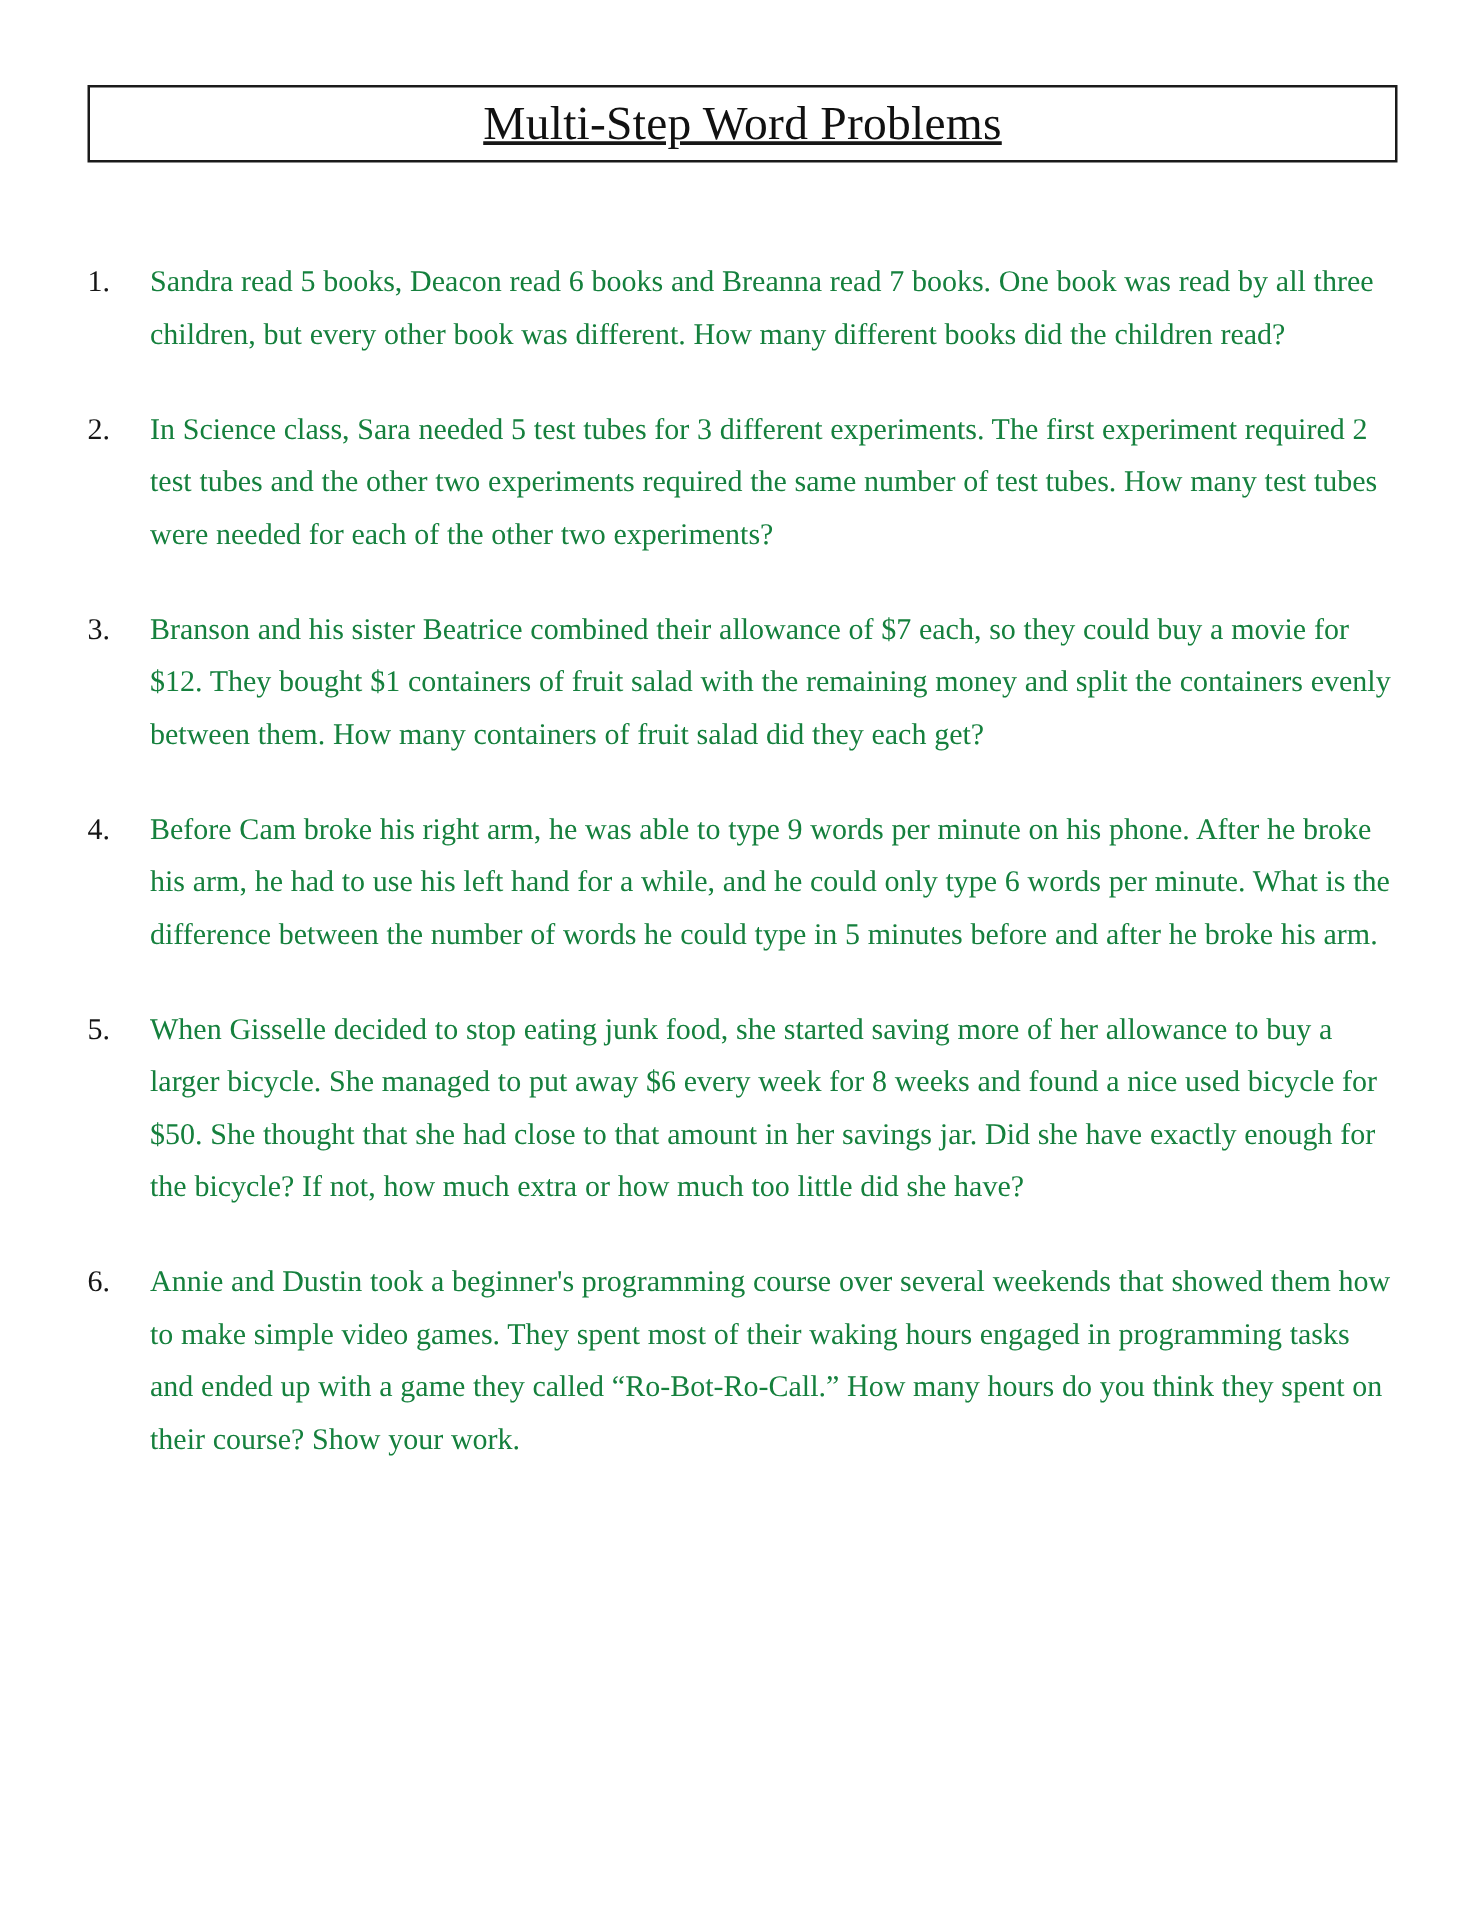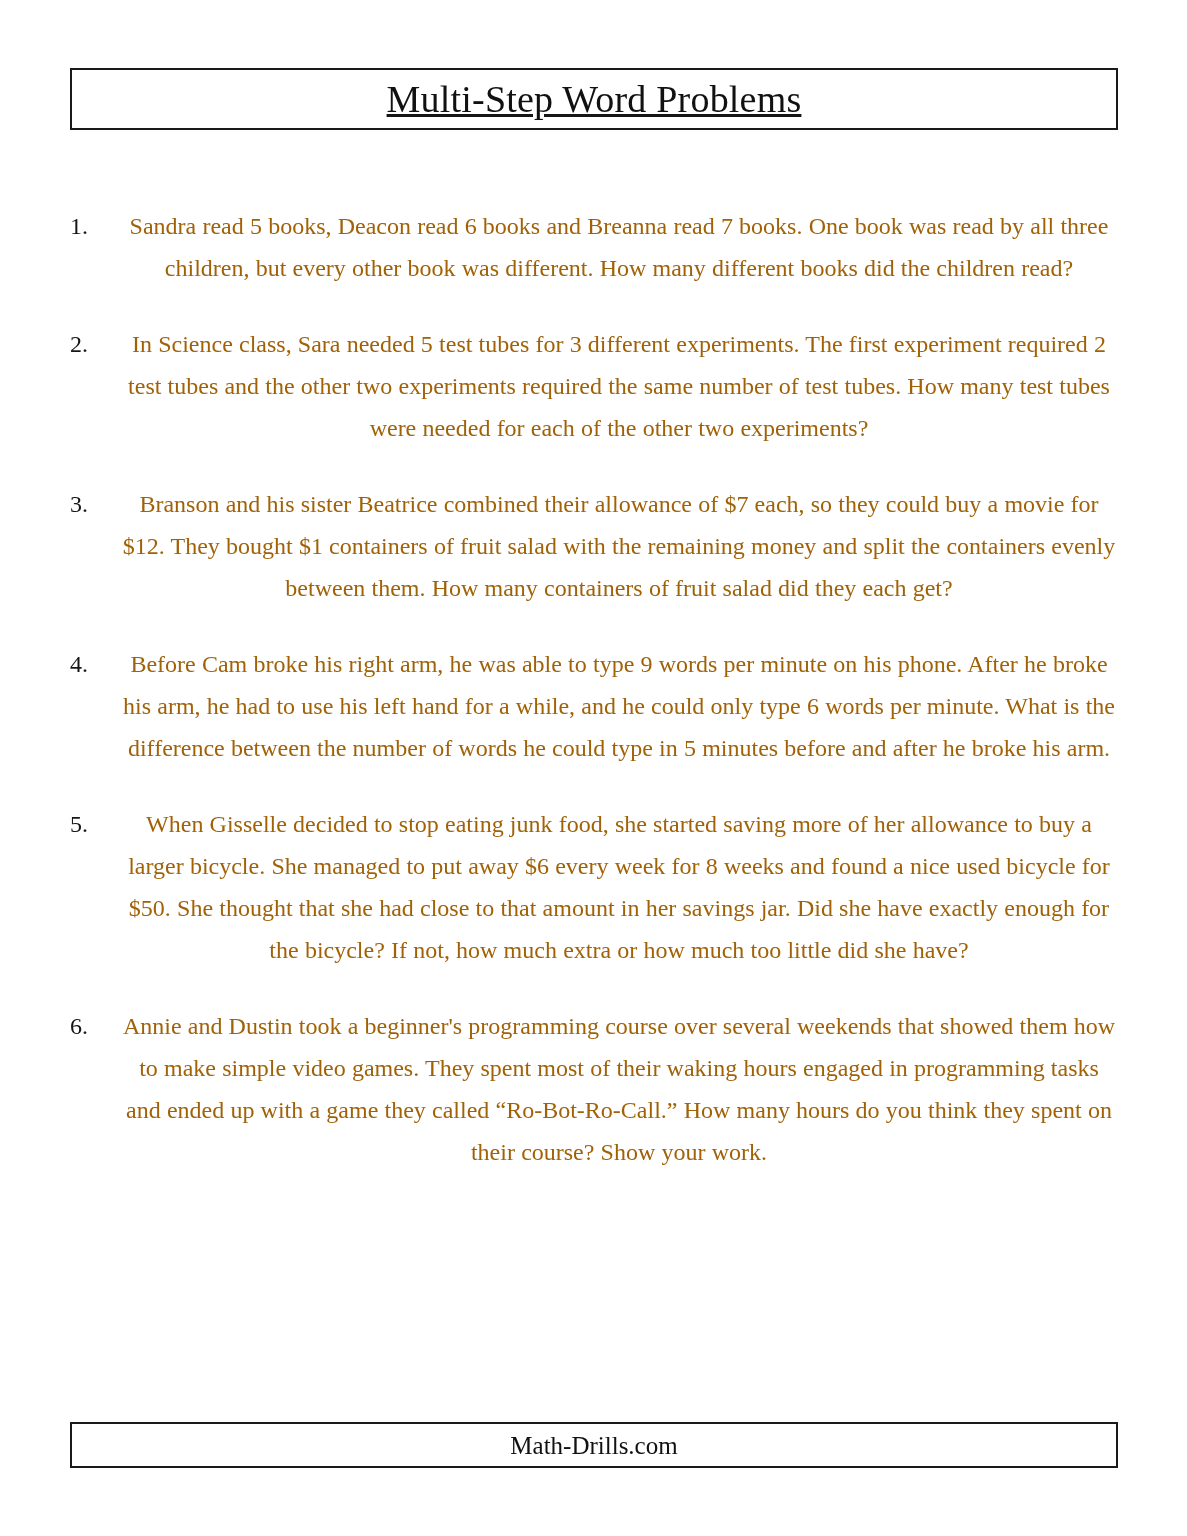--- a/index.html
+++ b/index.html
@@ -62,22 +62,22 @@
     width: 50px;
     font-size: 24px;
     line-height: 42px;
     text-align: left;
     color: #161616;
   }
   .problem-text {
     flex: 1 1 auto;
     font-size: 24px;
     line-height: 42px;
-    text-align: center;
-    color: #a16207;
+    text-align: left;
+    color: #15803d;
     word-spacing: 0.2px;
   }
 
   
   .footer-box {
     position: absolute;
     left: 70px;
     top: 1422px;
     width: 1048px;
     height: 46px;
@@ -131,17 +131,14 @@
       <div class="problem-text">When Gisselle decided to stop eating junk food, she started saving more of her allowance to buy a larger bicycle. She managed to put away $6 every week for 8 weeks and found a nice used bicycle for $50. She thought that she had close to that amount in her savings jar. Did she have exactly enough for the bicycle? If not, how much extra or how much too little did she have?</div>
     </div>
 
     <div class="problem">
       <div class="problem-number">6.</div>
       <div class="problem-text">Annie and Dustin took a beginner's programming course over several weekends that showed them how to make simple video games. They spent most of their waking hours engaged in programming tasks and ended up with a game they called “Ro-Bot-Ro-Call.” How many hours do you think they spent on their course? Show your work.</div>
     </div>
 
   </div>
 
-  <div class="footer-box">
-    <div class="footer-text">Math-Drills.com</div>
-  </div>
 
 </div>
 
 </body></html>

